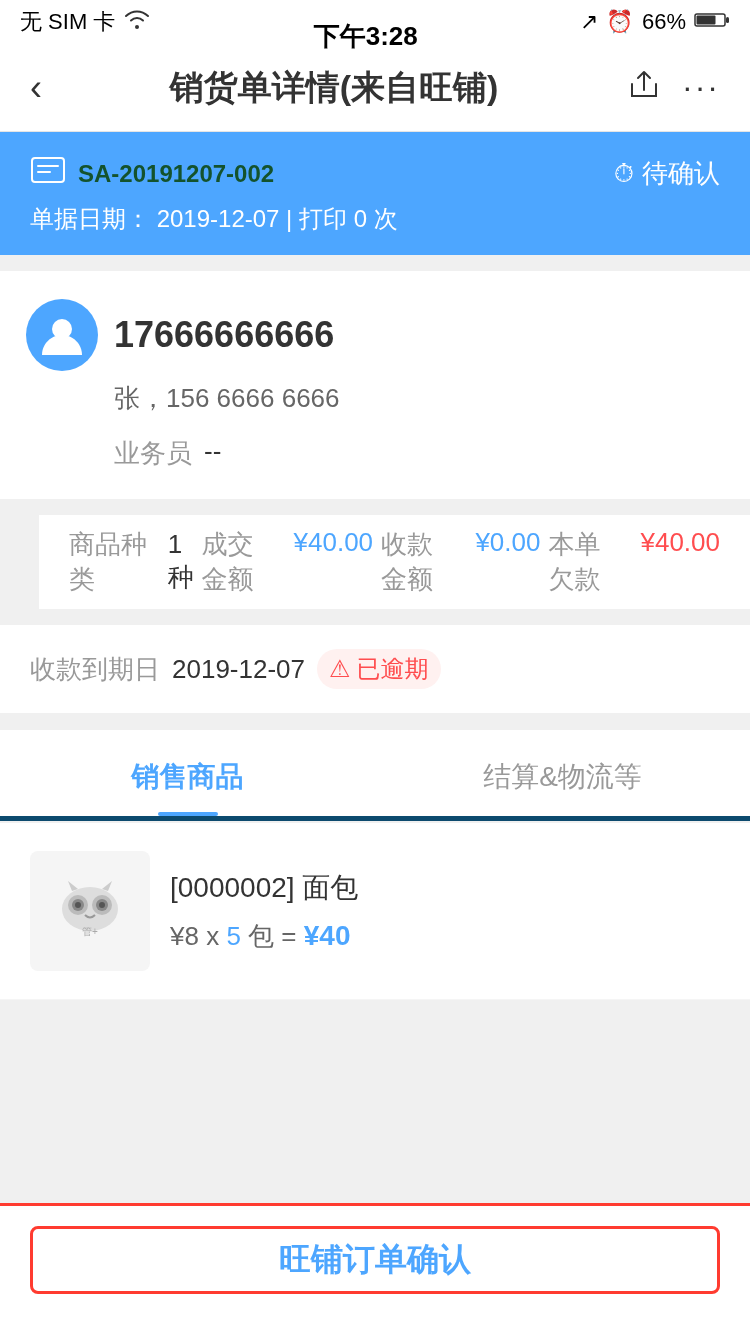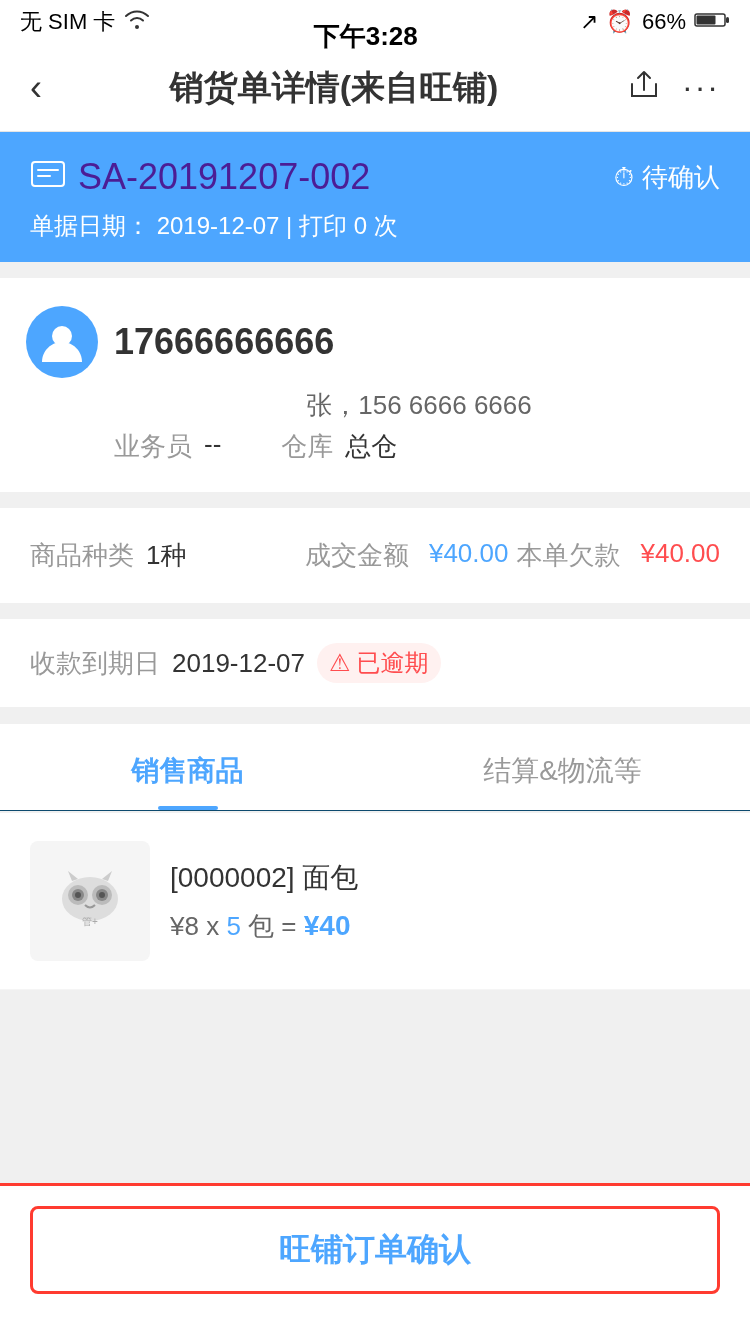--- a/index.html
+++ b/index.html
@@ -77,23 +77,23 @@
       background: #4da6ff;
       padding: 24px 30px 20px;
     }
     .order-id-row {
       display: flex;
       justify-content: space-between;
       align-items: center;
       margin-bottom: 12px;
     }
     .order-id {
-      font-size: 36px;
-      font-weight: 400;
-      color: #4c1d95;
+      font-size: 24px;
+      font-weight: 700;
+      color: #14532d;
     }
     .order-status {
       display: flex;
       align-items: center;
       gap: 8px;
       color: #fff;
       font-size: 26px;
     }
     .order-date {
       font-size: 24px;
@@ -129,42 +129,42 @@
     }
     .customer-phone {
       font-size: 36px;
       font-weight: 600;
       color: #333;
     }
     .customer-name {
       font-size: 26px;
       color: #666;
       margin-left: 88px;
-      margin-bottom: 6px;
-      text-align: center;
+      margin-bottom: 20px;
     }
     .customer-meta {
       display: flex;
       gap: 60px;
       font-size: 26px;
       color: #666;
       margin-left: 88px;
     }
     .meta-item {
       display: flex;
       gap: 12px;
     }
     .meta-label { color: #999; }
     .meta-value { color: #333; }
 
     
     .summary-section {
       background: #fff;
       margin-top: 16px;
-      padding: 30px 30px;
+      padding: 12px 30px;
+      margin-left: 39px;
     }
     .summary-row {
       display: flex;
       justify-content: space-between;
       align-items: flex-start;
     }
     .summary-left {
       display: flex;
       align-items: center;
       gap: 12px;
@@ -210,21 +210,21 @@
       background: #fff1f0;
       border-radius: 20px;
       padding: 4px 12px;
     }
 
     
     .tabs-section {
       background: #fff;
       margin-top: 16px;
       display: flex;
-      border-bottom: 1px solid #0c4a6e;
+      border-bottom: 5px solid #0c4a6e;
     }
     .tab {
       flex: 1;
       text-align: center;
       padding: 28px 0 20px;
       font-size: 28px;
       cursor: pointer;
       position: relative;
       color: #999;
     }
@@ -301,21 +301,21 @@
       position: fixed;
       bottom: 0;
       left: 0;
       width: 750px;
       background: #fff;
       padding: 20px 30px 40px;
       border-top: 3px solid #ff3b30;
     }
     .confirm-btn {
       width: 100%;
-      height: 88px;
+      height: 68px;
       background: #fff;
       border: 3px solid #ff3b30;
       border-radius: 8px;
       font-size: 32px;
       color: #4da6ff;
       font-weight: 600;
       cursor: pointer;
       display: flex;
       align-items: center;
       justify-content: center;
@@ -396,37 +396,37 @@
       </svg>
     </div>
     <span class="customer-phone">17666666666</span>
   </div>
   <div class="customer-name">张，156 6666 6666</div>
   <div class="customer-meta">
     <div class="meta-item">
       <span class="meta-label">业务员</span>
       <span class="meta-value">--</span>
     </div>
-    <div class="meta-item">
-      <span class="meta-label">仓库</span>
-      <span class="meta-value">总仓</span>
-    </div>
   </div>
 </div>
 
 <div class="summary-section">
   <div class="summary-row">
     <div class="summary-left">
       <span class="summary-label">商品种类</span>
       <span class="summary-count">1种</span>
     </div>
     <div class="summary-right">
       <div class="amount-row">
         <span class="amount-label">成交金额</span>
         <span class="amount-value">¥40.00</span>
+      </div>
+      <div class="amount-row">
+        <span class="amount-label">收款金额</span>
+        <span class="amount-value">¥0.00</span>
       </div>
       <div class="amount-row">
         <span class="amount-label">本单欠款</span>
         <span class="amount-value" style="color:#ff4d4f;">¥40.00</span>
       </div>
     </div>
   </div>
 </div>
 
 <div class="due-section">

